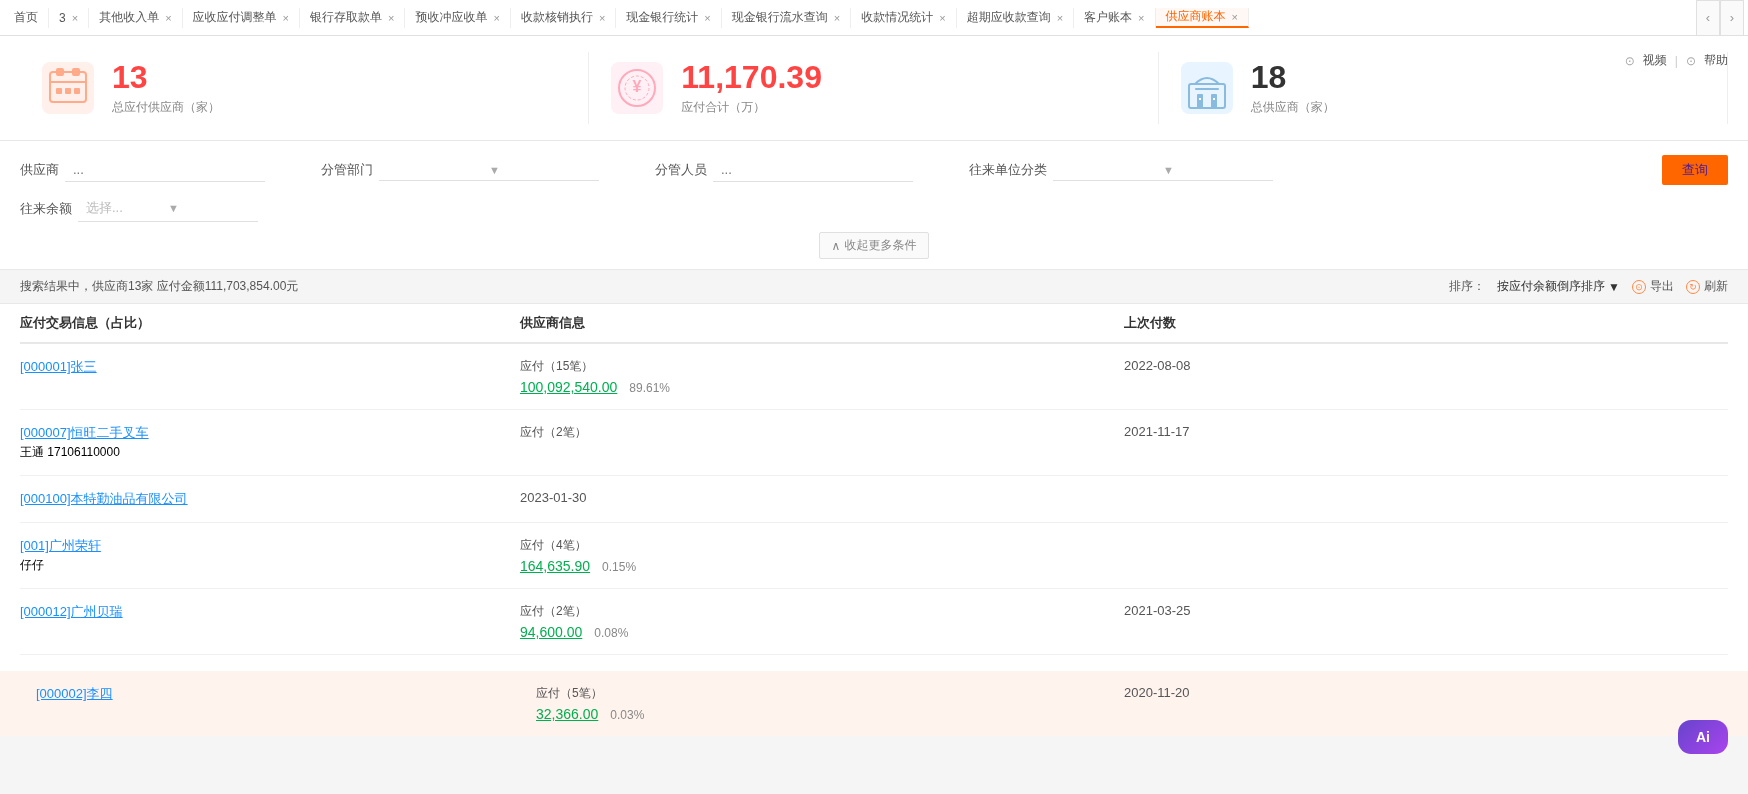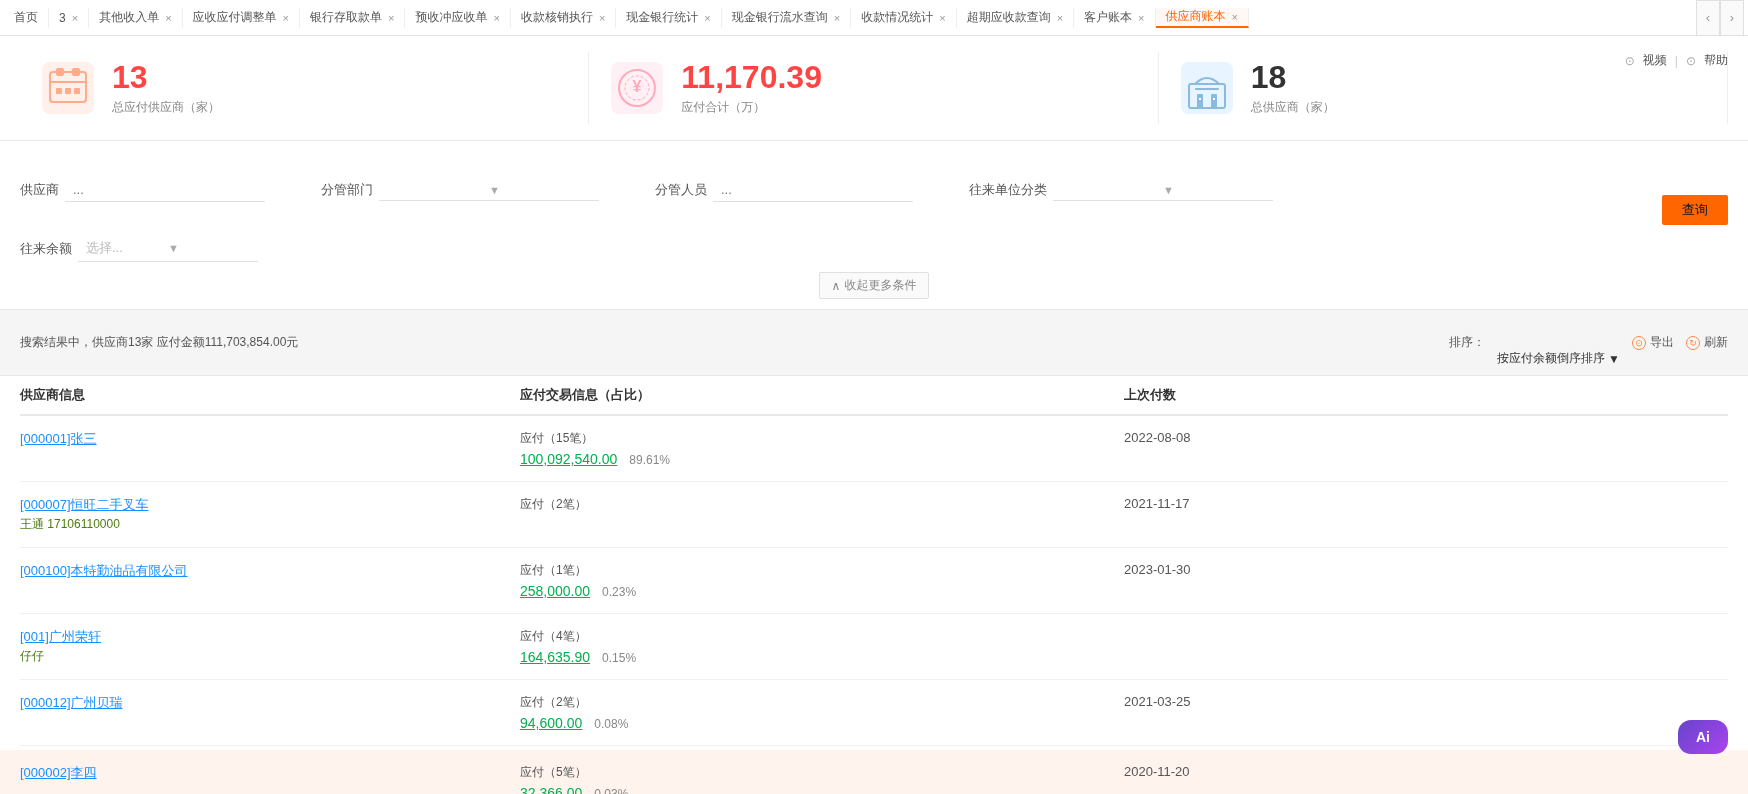--- a/index.html
+++ b/index.html
@@ -50,58 +50,58 @@
       border: none; border-bottom: 1px solid #e0e0e0; padding: 4px 8px; font-size: 13px;
       color: #333; outline: none; min-width: 180px; background: transparent;
     }
     .filter-select {
       display: flex; align-items: center; border: none; border-bottom: 1px solid #e0e0e0;
       padding: 4px 8px; min-width: 180px; cursor: pointer; background: transparent;
     }
     .filter-select span { flex: 1; color: #bbb; font-size: 13px; }
     .filter-select .arrow { color: #aaa; font-size: 11px; }
     .btn-query {
-      background: #ff6600; color: #0f172a; border: none; padding: 6px 20px;
-      font-size: 13px; cursor: pointer; border-radius: 2px; margin-top: 40px;
+      background: #ff6600; color: #4c1d95; border: none; padding: 6px 20px;
+      font-size: 13px; cursor: pointer; border-radius: 2px;
     }
     .collapse-btn {
       display: flex; align-items: center; justify-content: center; gap: 4px;
       color: #888; font-size: 12px; cursor: pointer; padding: 4px 12px;
       border: 1px solid #e0e0e0; border-radius: 2px; background: #fafafa;
       margin: 0 auto; width: fit-content;
     }
 
     
     .result-bar {
       display: flex; align-items: center; justify-content: space-between;
       padding: 8px 20px; background: #f5f5f5; border-bottom: 1px solid #e8e8e8;
       font-size: 12px; color: #555;
     }
     .result-right { display: flex; align-items: center; gap: 12px; }
     .sort-label { color: #555; }
-    .sort-value { color: #333; font-size: 12px; display: flex; align-items: center; gap: 3px; cursor: pointer; margin-top: 32px; }
+    .sort-value { color: #333; font-size: 12px; display: flex; align-items: center; gap: 3px; cursor: pointer; }
     .action-btn { display: flex; align-items: center; gap: 4px; cursor: pointer; color: #555; font-size: 12px; }
     .action-btn .icon-circle { width: 14px; height: 14px; border-radius: 50%; border: 1px solid #ff8844; display: inline-flex; align-items: center; justify-content: center; font-size: 9px; color: #ff8844; }
 
     
     .table-area { background: #fff; padding: 0 20px; }
     .table-header {
       display: grid; grid-template-columns: 500px 1fr 1fr;
       padding: 10px 0; border-bottom: 2px solid #e8e8e8;
       font-weight: bold; color: #333; font-size: 13px;
     }
     .table-row {
       display: grid; grid-template-columns: 500px 1fr 1fr;
       padding: 14px 0; border-bottom: 1px solid #f0f0f0;
       align-items: start;
     }
     .table-row:last-child { border-bottom: none; }
-    .table-row.highlighted { background: #fff3ee; margin: 4px -20px; padding: 14px 20px; }
+    .table-row.highlighted { background: #fff3ee; margin: 16px -20px; padding: 14px 36px; }
     .supplier-link { color: #1890ff; text-decoration: underline; cursor: pointer; font-size: 13px; }
-    .supplier-sub { color: #4d7c0f; font-size: 12px; margin-top: 2px; }
+    .supplier-sub { color: #000000; font-size: 12px; margin-top: 2px; }
     .payable-info { display: flex; flex-direction: column; gap: 2px; }
     .payable-label { font-size: 12px; color: #555; }
     .payable-amount { color: #00b050; font-size: 14px; text-decoration: underline; cursor: pointer; margin-top: 2px; }
     .payable-percent { color: #888; font-size: 12px; margin-left: 12px; }
     .payable-row { display: flex; align-items: baseline; gap: 0; }
     .last-pay { color: #555; font-size: 13px; }
   </style>
 </head>
 <body>
 
@@ -292,22 +292,22 @@
     </div>
     <div class="action-btn">
       <span class="icon-circle">↻</span>
       <span>刷新</span>
     </div>
   </div>
 </div>
 
 <div class="table-area">
   <div class="table-header">
+    <div>应付交易信息（占比）</div>
     <div>供应商信息</div>
-    <div>应付交易信息（占比）</div>
     <div>上次付数</div>
   </div>
 
   <div class="table-row">
     <div>
       <div>
         <span class="supplier-link">[000001]张三</span>
       </div>
     </div>
     <div class="payable-info">
@@ -336,27 +336,20 @@
       <span class="last-pay">2021-11-17</span>
     </div>
   </div>
 
   <div class="table-row">
     <div>
       <div>
         <span class="supplier-link">[000100]本特勤油品有限公司</span>
       </div>
     </div>
-    <div class="payable-info">
-      <span class="payable-label">应付（1笔）</span>
-      <div class="payable-row">
-        <span class="payable-amount">258,000.00</span>
-        <span class="payable-percent">0.23%</span>
-      </div>
-    </div>
     <div>
       <span class="last-pay">2023-01-30</span>
     </div>
   </div>
 
   <div class="table-row">
     <div>
       <div>
         <span class="supplier-link">[001]广州荣轩</span>
       </div>

